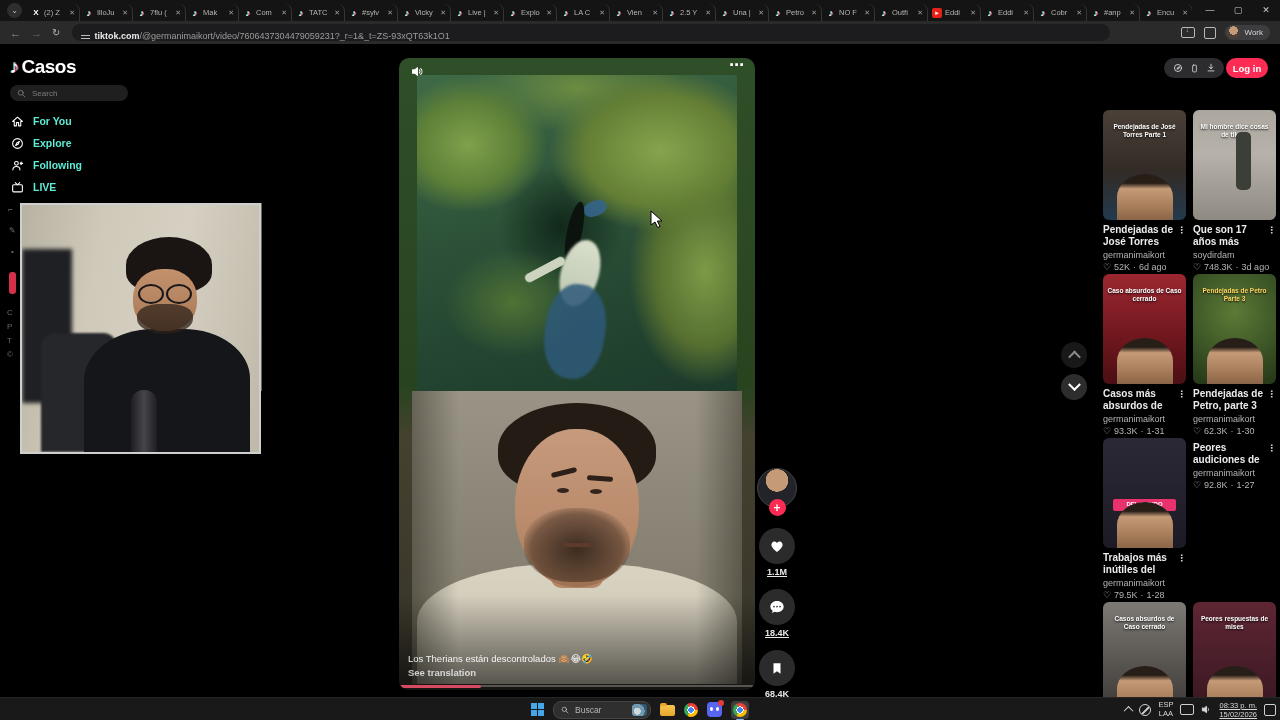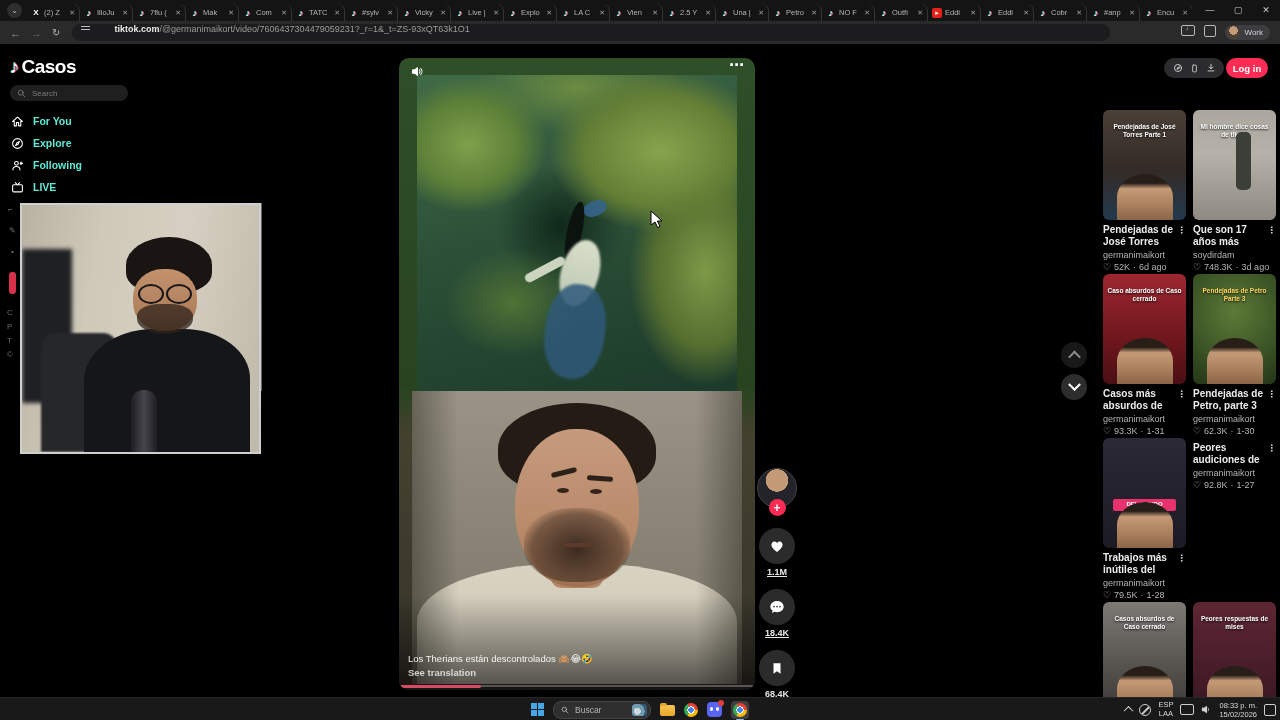--- a/index.html
+++ b/index.html
@@ -23,28 +23,28 @@
   .fav.youtube::before{content:"▸";color:#fff;font-size:7px;line-height:1;}
   .win-controls{display:flex;align-items:center;gap:0;margin-left:4px;flex:none;height:21px;}
   .win-controls span{width:28px;text-align:center;color:#c9c9c9;font-size:9px;line-height:21px;}
 
   
   .toolbar{position:absolute;left:0;top:21px;width:1280px;height:23px;background:#2a2a2b;display:flex;align-items:center;}
   .nav-arrow{color:#9c9c9c;font-size:11px;margin-left:10px;}
   .nav-arrow.fwd{color:#6b6b6b;}
   .nav-reload{color:#b5b5b5;font-size:10px;margin-left:10px;}
   .addressbar{margin-left:12px;height:17px;flex:1;max-width:1020px;background:#1c1c1e;border-radius:9px;
-    display:flex;align-items:flex-start;padding:0 9px;gap:24px;overflow:hidden;}
+    display:flex;align-items:flex-end;padding:0 9px;gap:4px;overflow:hidden;}
   .tune-icon{width:9px;height:8px;flex:none;position:relative;}
   .tune-icon::before,.tune-icon::after{content:"";position:absolute;left:0;right:0;height:1px;background:#bdbdbd;}
   .tune-icon::before{top:2px;} .tune-icon::after{bottom:2px;}
   .url{font-size:9px;white-space:nowrap;overflow:hidden;}
   .url b{color:#eaeaea;font-weight:bold;}
   .url span{color:#9b9b9b;}
-  .toolbar-right{display:flex;align-items:flex-start;gap:9px;margin-left:auto;margin-right:10px;}
+  .toolbar-right{display:flex;align-items:center;gap:9px;margin-left:auto;margin-right:10px;}
   .icon-cast{width:12px;height:9px;border:1px solid #b9b9b9;border-radius:2px;position:relative;}
   .icon-cast::after{content:"↓";position:absolute;left:3px;top:-2px;font-size:7px;color:#b9b9b9;}
   .icon-extensions{width:10px;height:10px;border:1px solid #b9b9b9;border-radius:2px;}
   .profile-chip{display:flex;align-items:center;gap:4px;background:#3d3d40;border-radius:9px;padding:1px 7px 1px 2px;}
   .profile-avatar{width:13px;height:13px;border-radius:50%;background:radial-gradient(circle at 50% 35%,#c59a76 0 40%,#4a4036 41%);}
   .profile-name{font-size:8px;color:#d6d6d6;}
 
   
   .content{position:absolute;left:0;top:44px;width:1280px;height:653px;background:#000;overflow:hidden;}
 
@@ -207,21 +207,21 @@
   .discord-ico::before{content:"";position:absolute;left:3px;top:5px;width:3px;height:4px;background:#fff;border-radius:50%;box-shadow:6px 0 0 #fff;}
   .discord-ico::after{content:"";position:absolute;right:-2px;top:-2px;width:6px;height:6px;border-radius:50%;background:#e03e3e;}
   .tb-active{background:#3e3e3e;border-radius:4px;padding:2px;position:relative;}
   .tb-active::after{content:"";position:absolute;left:5px;right:5px;bottom:-2px;height:2px;border-radius:1px;background:#8ab4f8;}
   .tb-right{position:absolute;right:4px;top:0;height:23px;display:flex;align-items:center;gap:7px;color:#d8d8d8;}
   .tray-chev{width:6px;height:6px;border-left:1.5px solid #d8d8d8;border-top:1.5px solid #d8d8d8;transform:rotate(45deg) translate(1px,1px);}
   .tray-net{width:10px;height:10px;border:1px solid #cfcfcf;border-radius:50%;position:relative;overflow:hidden;}
   .tray-net::before{content:"";position:absolute;left:-1px;top:4px;width:14px;height:1.5px;background:#cfcfcf;transform:rotate(-45deg);}
   .tray-lang{font-size:7.5px;line-height:1.15;text-align:center;}
   .tray-display{width:12px;height:9px;border:1px solid #cfcfcf;border-radius:2px;}
-  .tray-clock{font-size:7.5px;line-height:1.2;text-align:right;}
+  .tray-clock{font-size:7.5px;line-height:1.2;text-align:right;text-decoration:underline;}
   .tray-notif{width:10px;height:10px;border:1px solid #cfcfcf;border-radius:2px;}
   svg.white-stroke{stroke:#fff;fill:none;stroke-width:2;stroke-linecap:round;stroke-linejoin:round;}
 </style>
 </head>
 <body>
 
 <div class="app">
 
   <div class="tabstrip">
     <div class="tab-search-btn">⌄</div>

